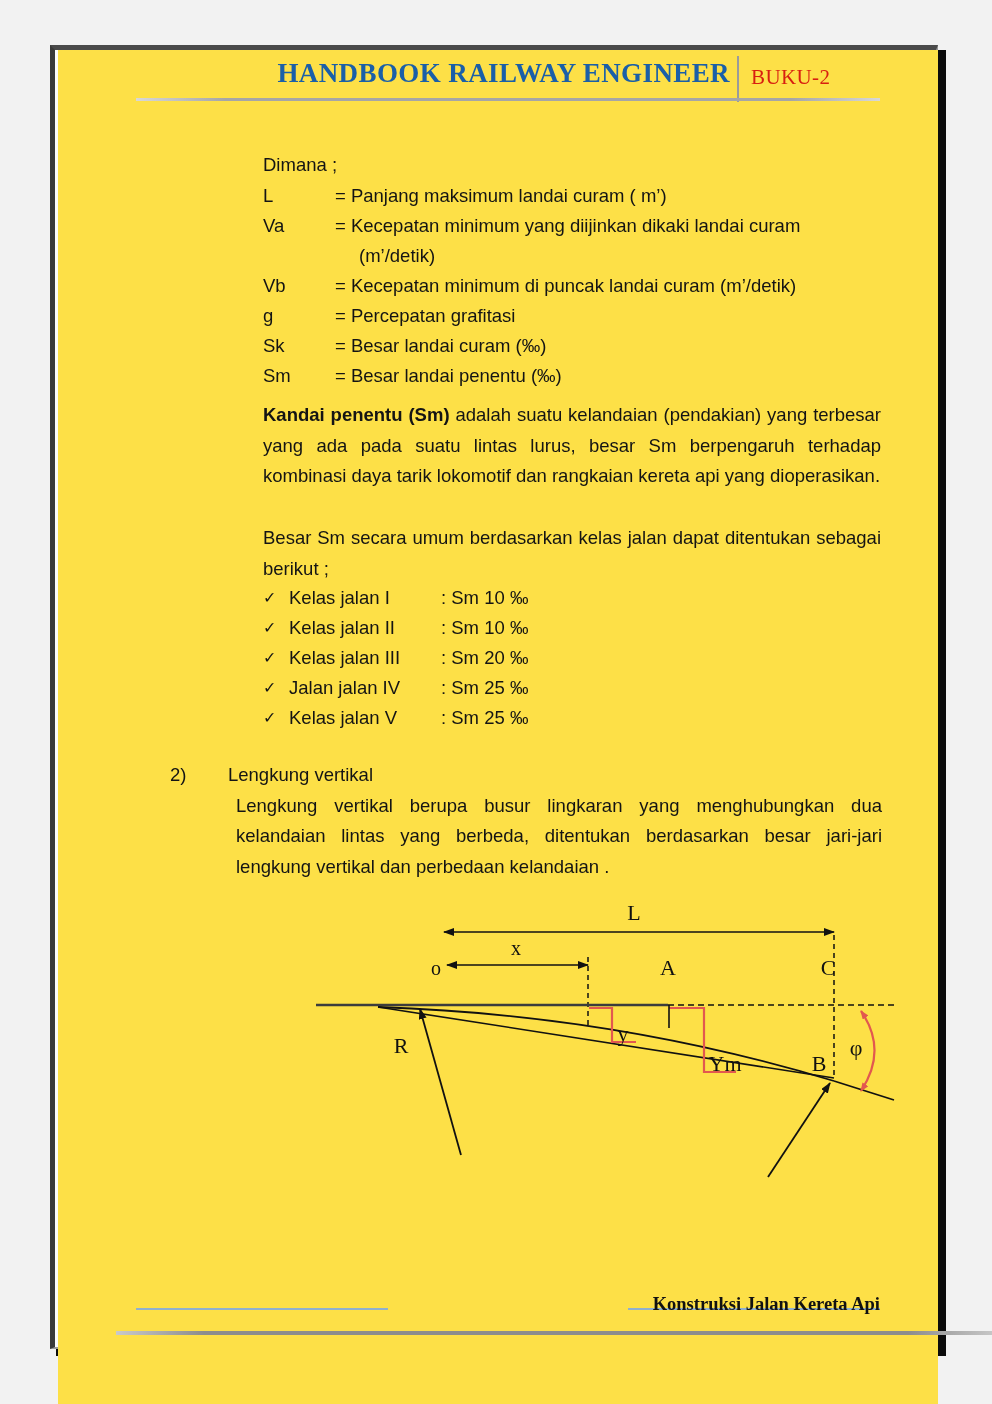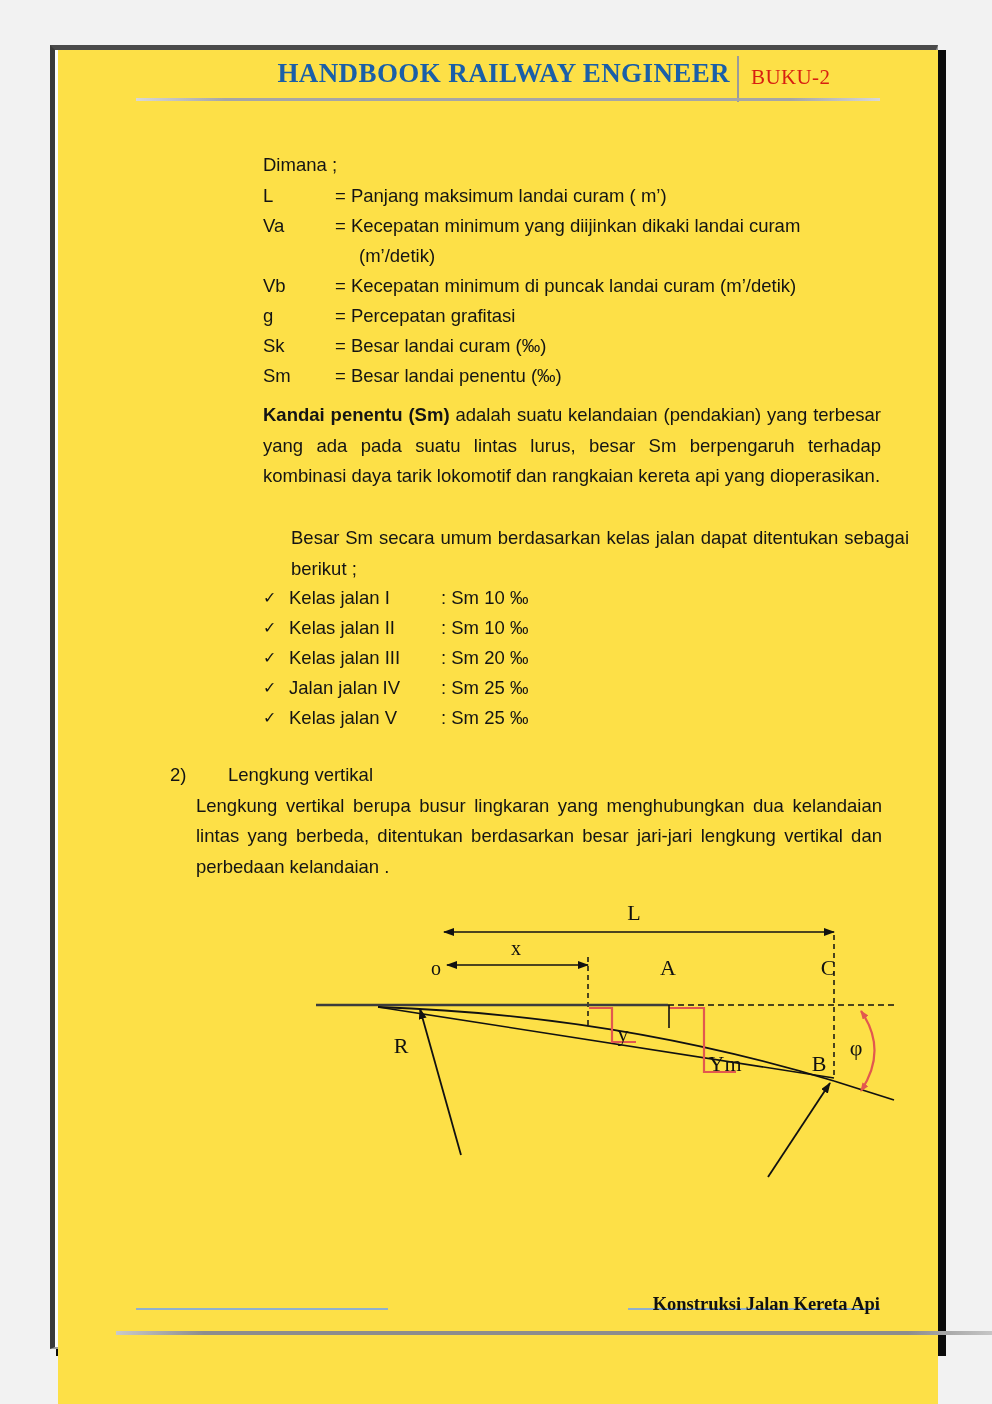--- a/index.html
+++ b/index.html
@@ -123,21 +123,21 @@
     position: absolute;
     left: 205px;
     width: 618px;
     font-size: 18.5px;
     color: #141414;
     line-height: 30.5px;
     text-align: justify;
   }
   .para b { font-weight: bold; }
   .p1 { top: 350px; }
-  .p2 { top: 473px; margin-left: 28px; }
+  .p2 { top: 473px; }
 
   .checklist {
     position: absolute;
     left: 205px;
     top: 533px;
     width: 400px;
     font-size: 18.5px;
     color: #141414;
     line-height: 30px;
   }
@@ -161,21 +161,21 @@
     font-size: 18.5px;
     color: #141414;
     line-height: 30.5px;
   }
   .num-head { display: flex; }
   .num-marker {
     width: 58px;
     flex: 0 0 58px;
   }
   .num-body {
-    margin-left: 26px;
+    margin-left: 66px;
     text-align: justify;
   }
 
   
   .diagram {
     position: absolute;
     left: 258px;
     top: 845px;
     width: 580px;
     height: 310px;

